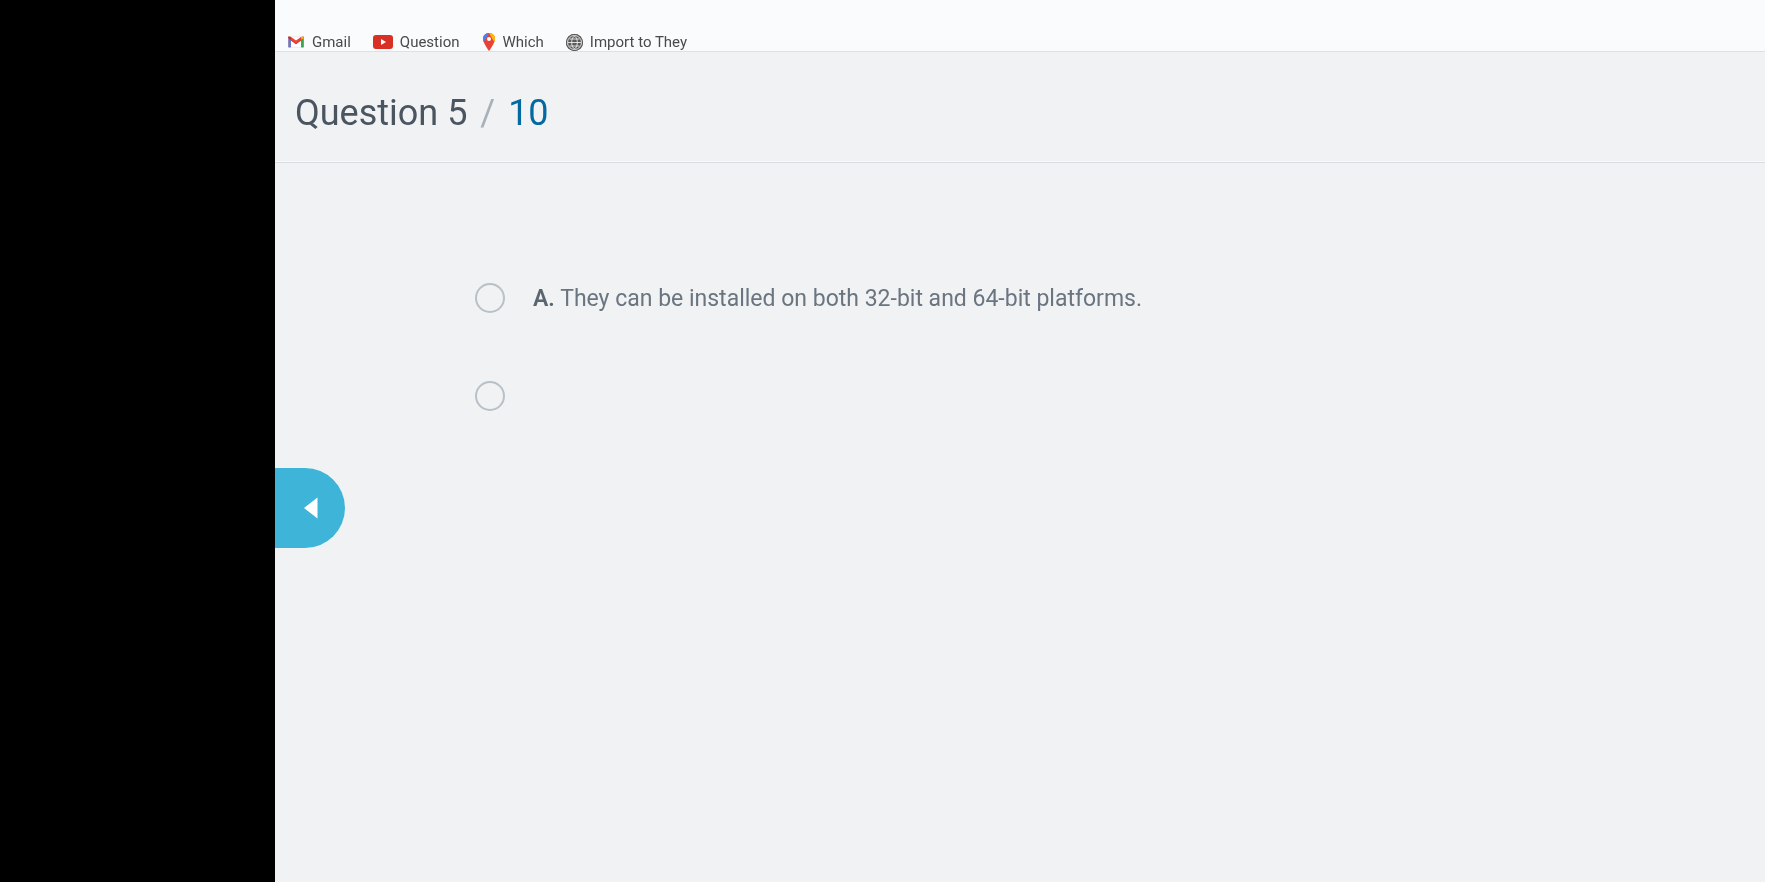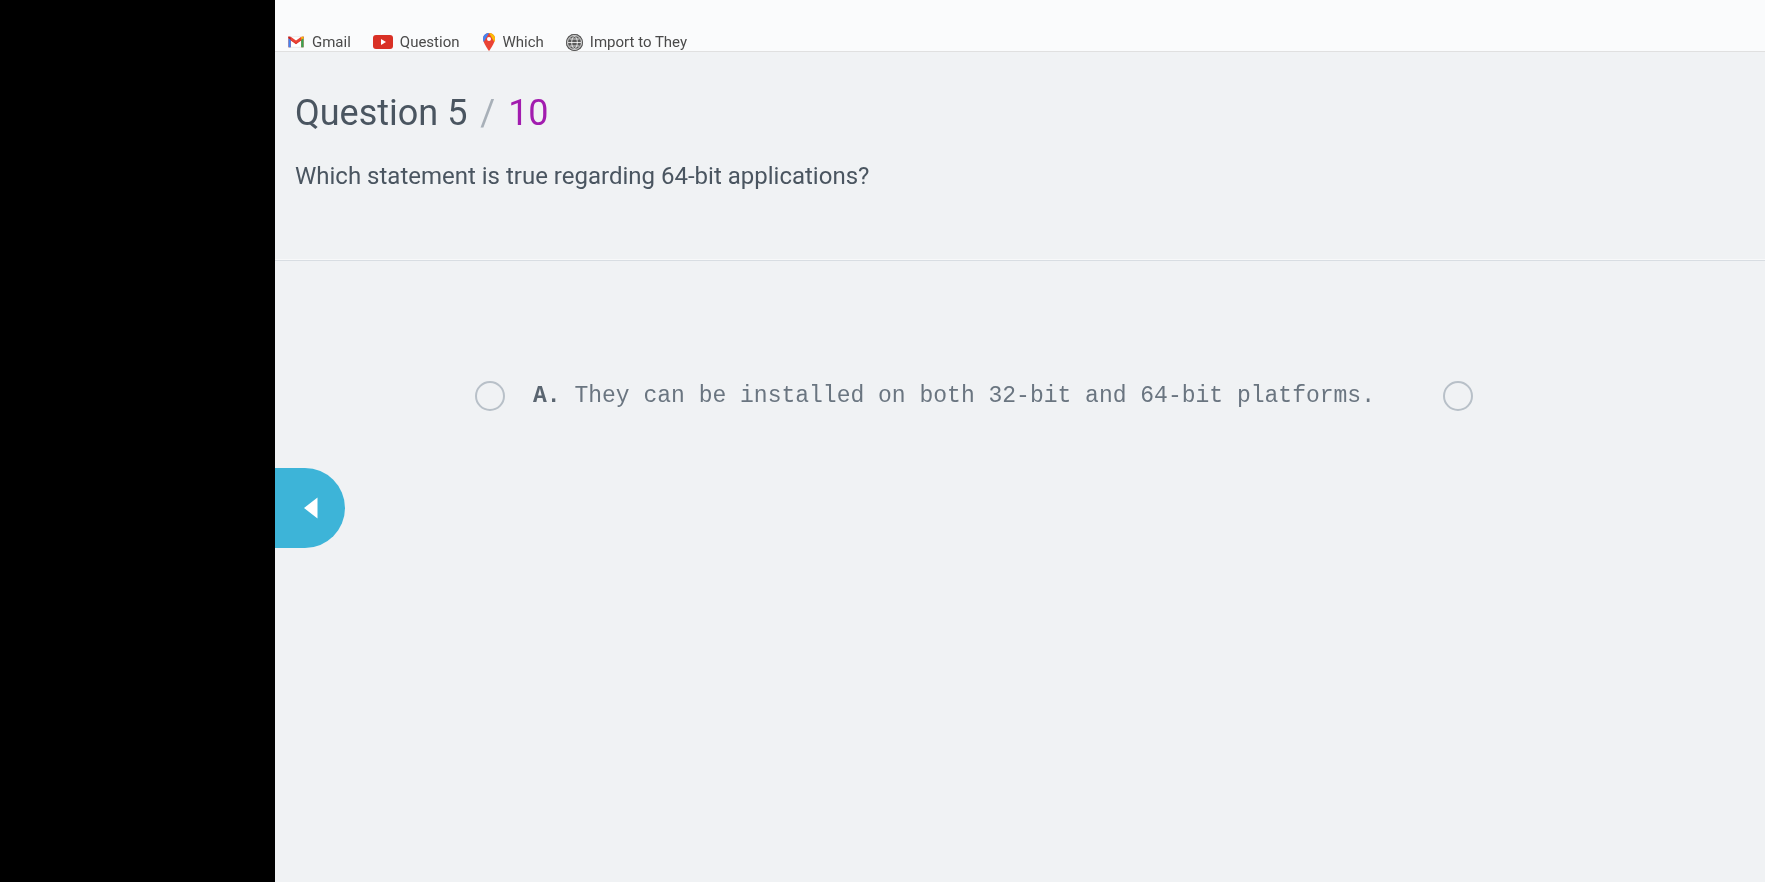--- a/index.html
+++ b/index.html
@@ -85,42 +85,41 @@
       font-size: 36px;
       font-weight: 400;
       color: #4a5560;
       margin-bottom: 28px;
     }
     .question-header .divider {
       color: #a8b0b8;
       margin: 0 4px;
     }
     .question-header .total {
-      color: #a21caf;
+      color: #0369a1;
     }
     .question-text {
       font-size: 24px;
       color: #4a5560;
       font-weight: 400;
       margin-bottom: 40px;
       padding-bottom: 30px;
     }
     .options-divider {
       border-top: 1px solid #d8dde2;
       box-shadow: 0 -1px 0 rgba(255,255,255,0.5);
       margin-left: -20px;
       margin-right: -20px;
       margin-bottom: 120px;
     }
     .options-container {
       padding-left: 180px;
       display: flex;
-      flex-direction: row;
+      flex-direction: column;
       gap: 68px;
-      font-family: Liberation Mono, monospace;
     }
     .option-row {
       display: flex;
       align-items: center;
       gap: 28px;
       cursor: pointer;
     }
     .radio-circle {
       width: 30px;
       height: 30px;
@@ -202,21 +201,20 @@
     </div>
   </div>
 
   <div class="content-area">
     <div class="question-header">
       <span>Question</span>
       <span>5</span>
       <span class="divider">/</span>
       <span class="total">10</span>
     </div>
-    <div class="question-text">Which statement is true regarding 64-bit applications?</div>
     <div class="options-divider"></div>
 
     <div class="options-container">
       <div class="option-row">
         <div class="radio-circle"></div>
         <div class="option-text">
           <span class="option-letter">A.</span>
           <span>They can be installed on both 32-bit and 64-bit platforms.</span>
         </div>
       </div>

